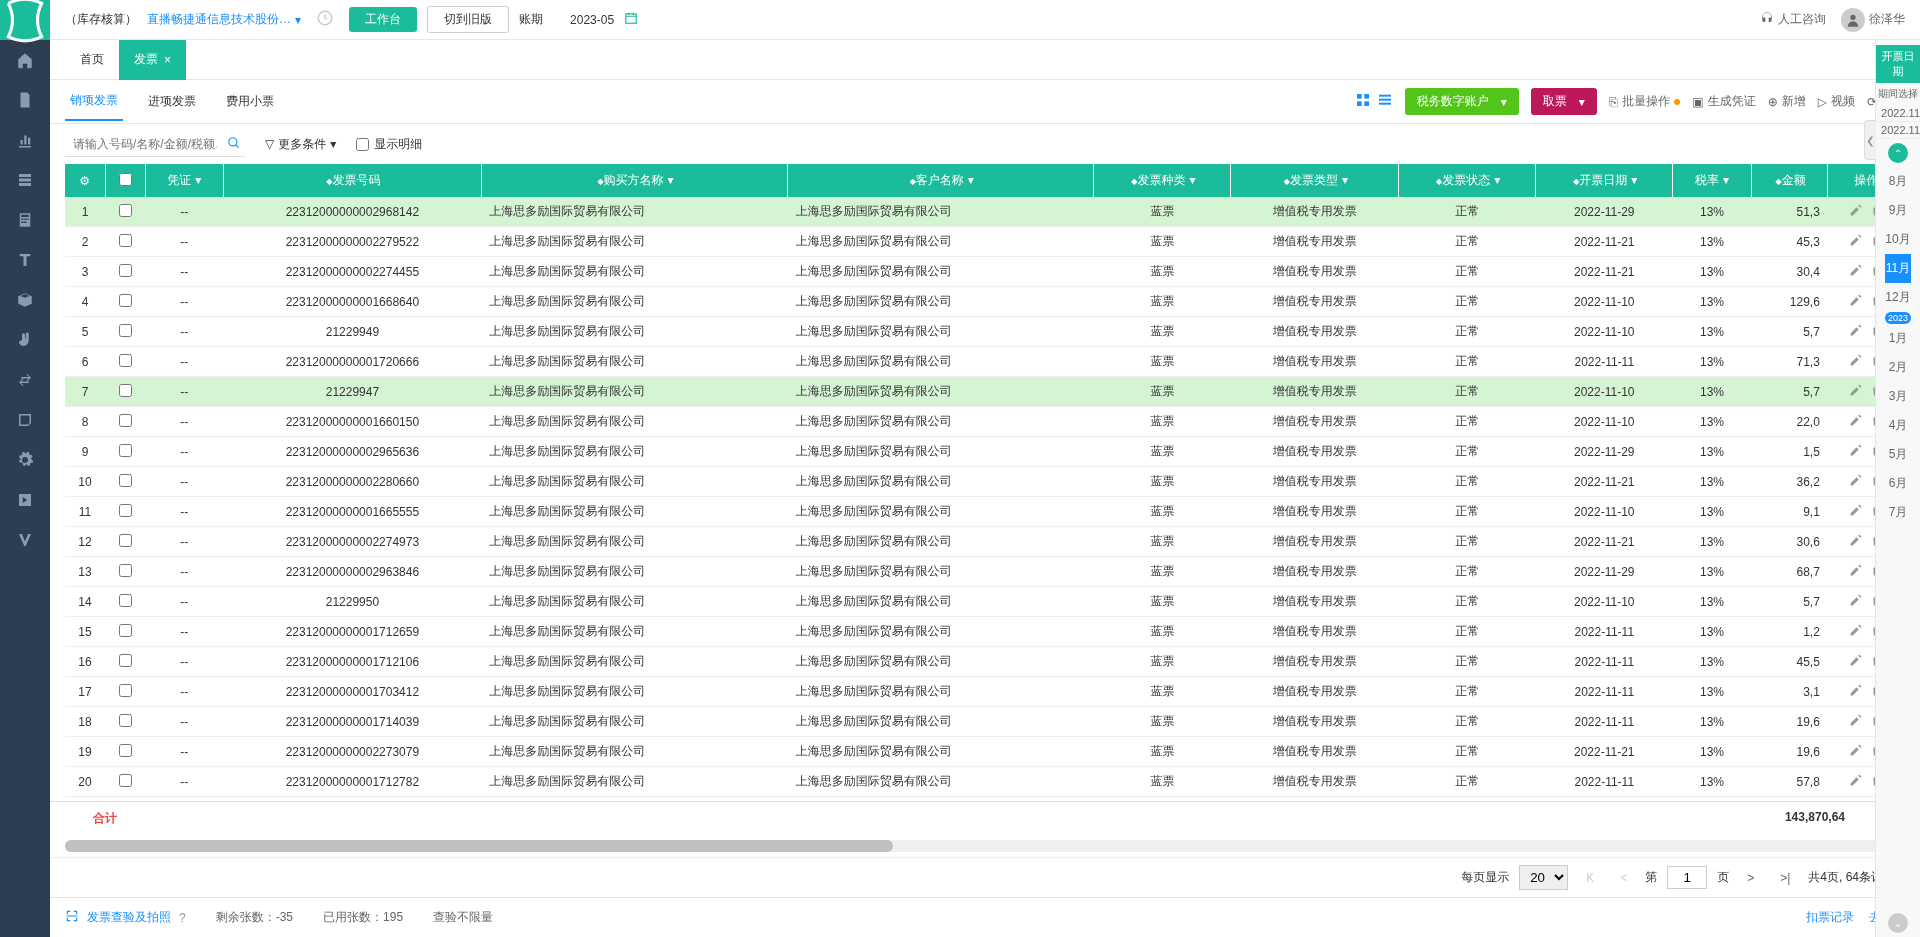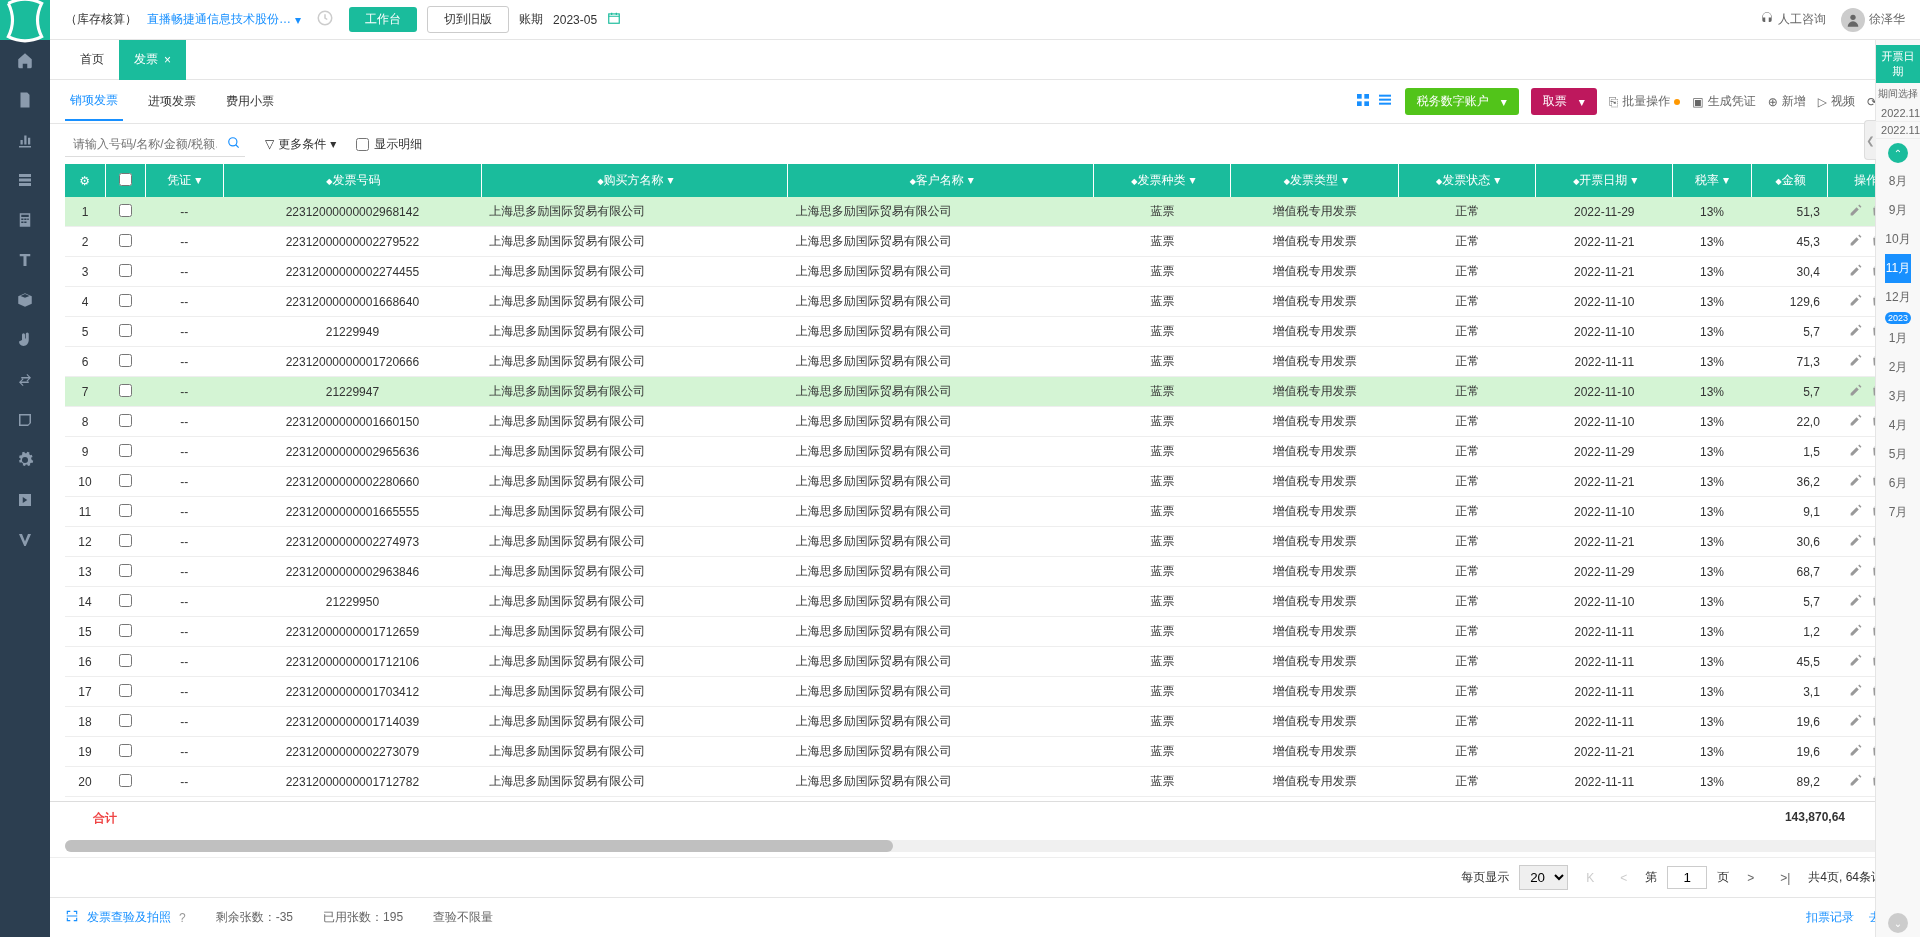--- a/index.html
+++ b/index.html
@@ -193,21 +193,21 @@
       </span>
       <span style="color:#ccc;margin:0 5px;">
         <svg width="18" height="18" viewBox="0 0 24 24">
             <circle cx="12" cy="12" r="9" fill="none" stroke="#ccc" stroke-width="2"></circle>
             <path d="M12 7v5l3 2" stroke="#ccc" stroke-width="2" fill="none"></path>
           </svg>
       </span>
       <button class="header-btn btn-primary">工作台</button>
       <button class="header-btn btn-outline">切到旧版</button>
       <span>账期</span>
-      <span style="color:#333;">2023-05</span>
+      <span style="color:#333;margin-left:17px;">2023-05</span>
       <span style="color:#1abc9c;">
         <svg width="14" height="14" viewBox="0 0 24 24">
             <rect x="3" y="5" width="18" height="16" fill="none" stroke="currentColor" stroke-width="2"></rect>
             <path d="M3 9h18M8 3v4M16 3v4" stroke="currentColor" stroke-width="2"></path>
           </svg>
       </span>
       <div class="header-right">
         <div class="header-right-item">
           <span>
             <svg width="14" height="14" viewBox="0 0 24 24">
@@ -791,21 +791,21 @@
               <td><input type="checkbox" style=""></td>
               <td>--</td>
               <td>22312000000001712782</td>
               <td class="left">上海思多励国际贸易有限公司</td>
               <td class="left">上海思多励国际贸易有限公司</td>
               <td>蓝票</td>
               <td>增值税专用发票</td>
               <td>正常</td>
               <td>2022-11-11</td>
               <td>13%</td>
-              <td class="right">89,2</td>
+              <td class="right">57,8</td>
               <td>
                 <div class="action-icons">
                   <span><svg width="13" height="13" viewBox="0 0 24 24" fill="#999">
                       <path d="M3 17l11-11 4 4-11 11H3zm14-14l2-2 4 4-2 2z"></path>
                     </svg></span>
                   <span><svg width="13" height="13" viewBox="0 0 24 24" fill="#999">
                       <path d="M6 7h12l-1 14H7zM9 4h6l1 2H8z"></path>
                     </svg></span>
                 </div>
               </td>

